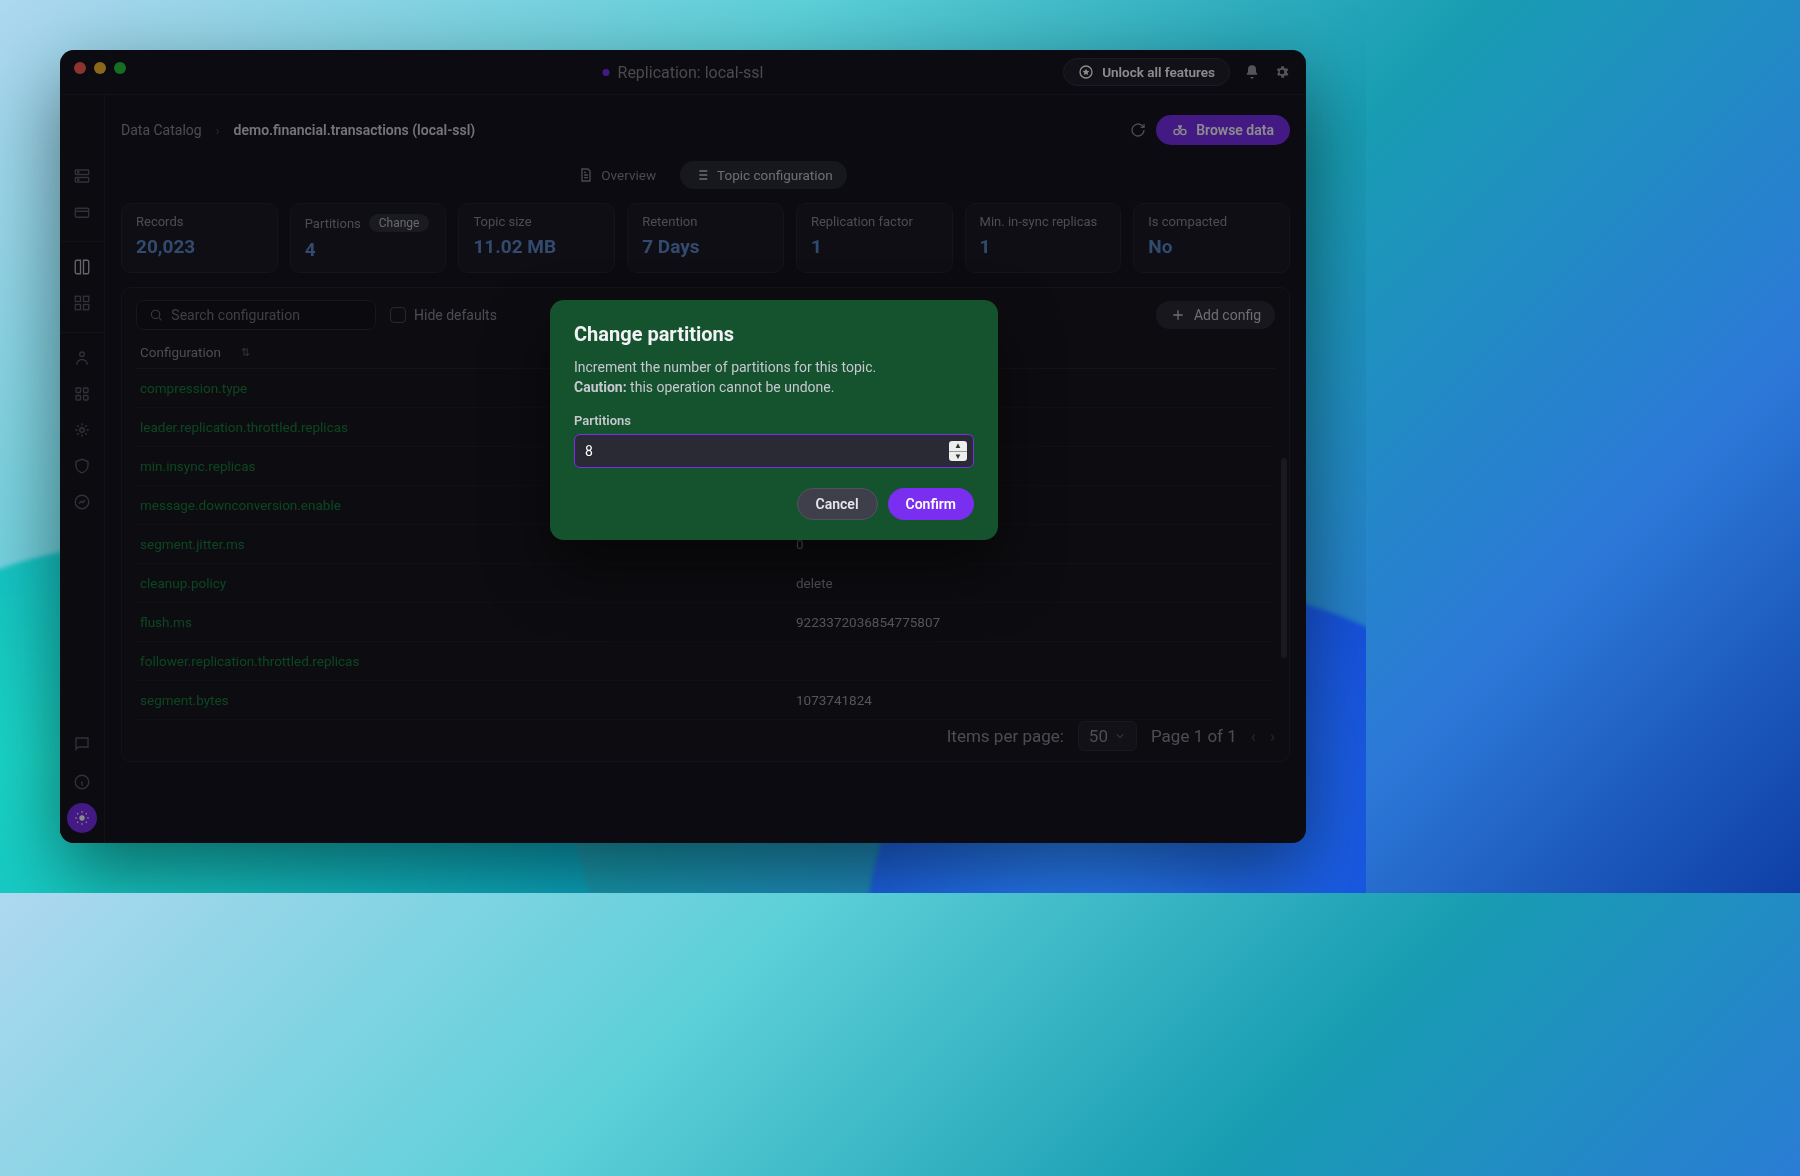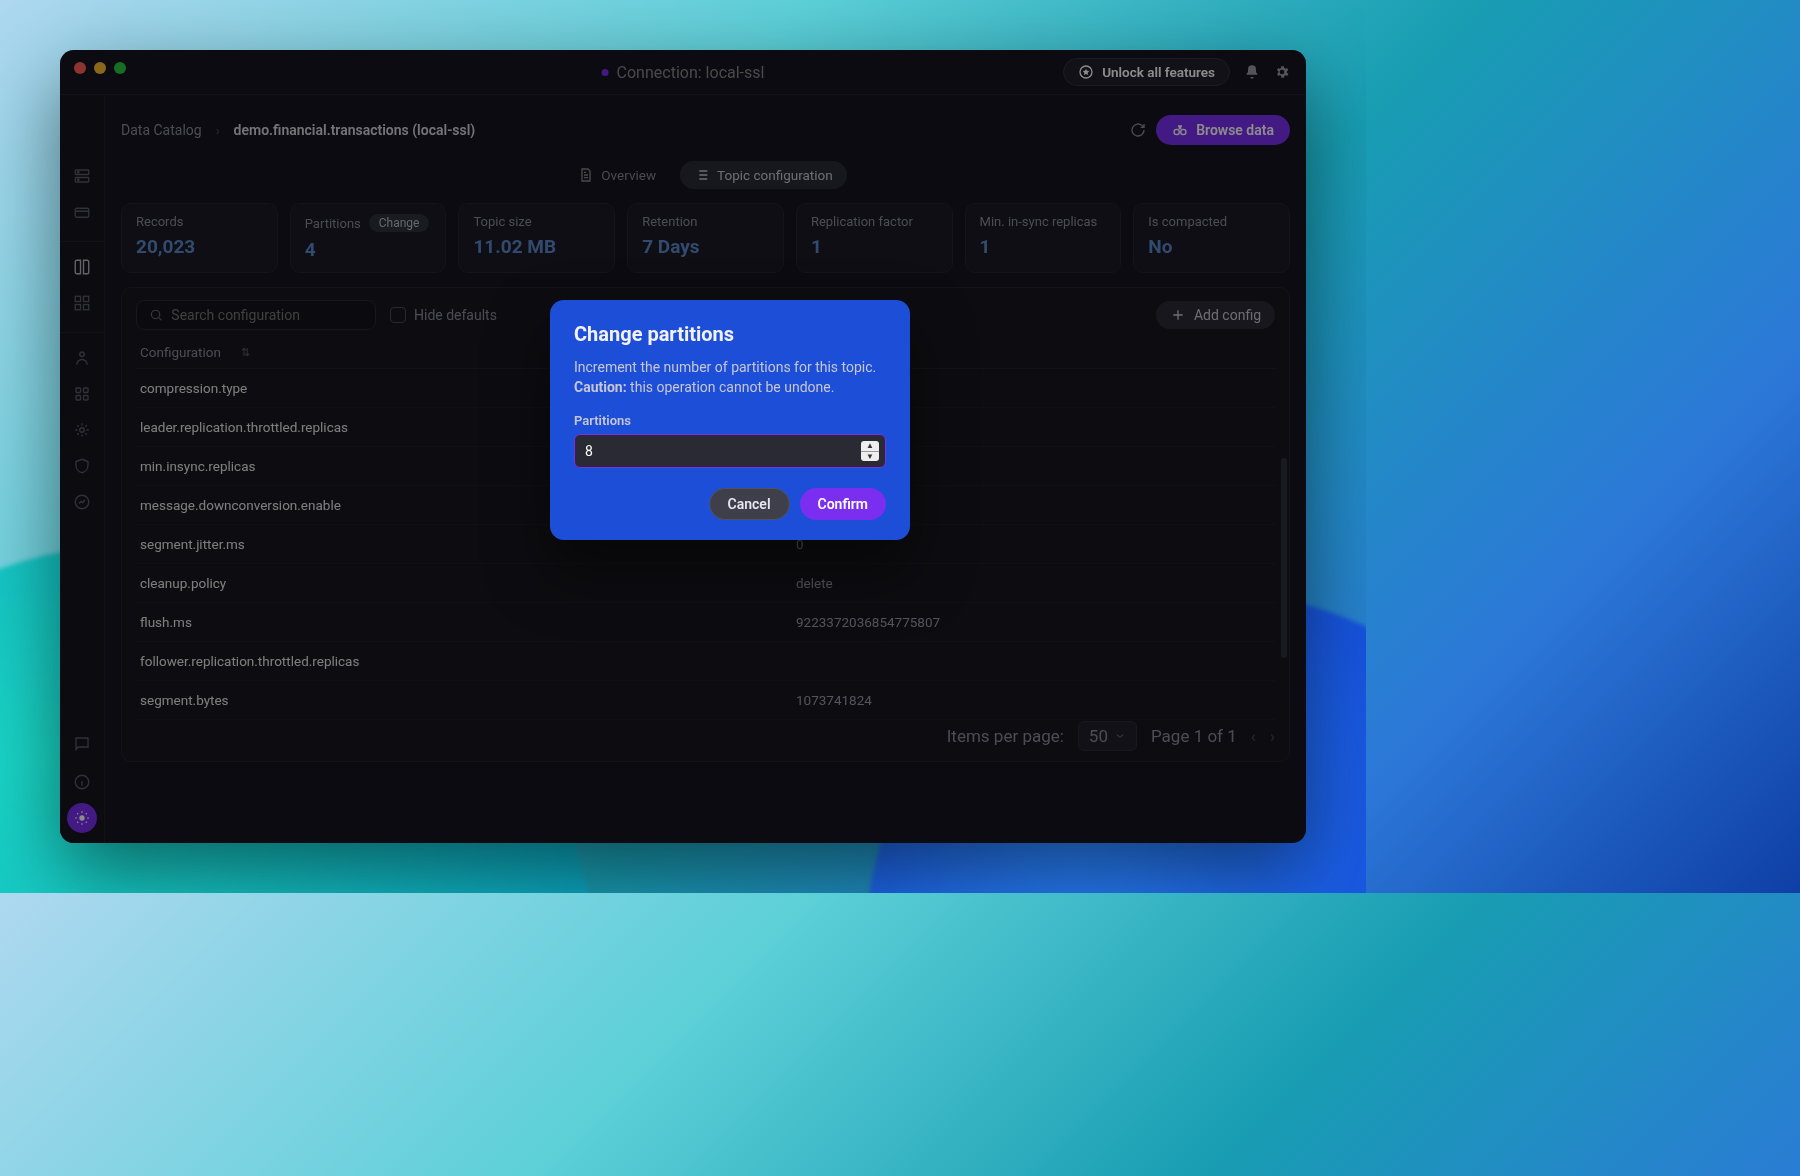--- a/index.html
+++ b/index.html
@@ -81,34 +81,34 @@
   .check { width:16px; height:16px; border:1.5px solid #4a4a56; border-radius:4px; }
   .hide-def { display:flex; align-items:center; gap:8px; color:#8b8b98; font-size:14px;}
   .add-config { margin-left:auto; background:#2a2a36; border-radius:18px; padding:6px 14px; display:flex; align-items:center; gap:8px; color:#c7c7d0; font-size:14px;}
 
   .table-head { display:flex; padding:14px 4px 8px 4px; color:#8b8b98; font-size:13.5px; border-bottom:1px solid #23232d;}
   .col-key { flex:0 0 58%; display:flex; align-items:center; gap:20px;}
   .col-val { flex:1; }
   .sort-ic { font-size:11px; opacity:.6;}
   .rows { }
   .row { display:flex; padding:11px 4px; font-size:13.5px; color:#8b8b98; border-bottom:1px solid #1e1e27;}
-  .row .col-key { color:#e5e5e5;}
+  .row .col-key { color:#15803d;}
   .row .col-val { color:#9999a4;}
 
   .table-footer { position:absolute; left:14px; right:14px; bottom:10px; display:flex; align-items:center; justify-content:flex-end; gap:14px; color:#8b8b98; font-size:17px;}
   .page-size { display:flex; align-items:center; gap:6px; background:#20202a; border:1px solid #2d2d38; border-radius:6px; padding:4px 10px;}
   .pager-btn { color:#4a4a56; }
 
   .scroll-ind { position:absolute; right:2px; top:170px; bottom:50px; width:6px; background:transparent;}
   .scroll-thumb { position:absolute; right:0; top:0; width:6px; height:200px; background:#2f2f3b; border-radius:3px;}
 
   
   .modal {
-    position:absolute; left:490px; top:250px; width:360px; z-index:20;
-    background:#1d4ed8; border-radius:14px; padding:22px 24px 20px 24px; box-shadow:0 30px 60px rgba(0,0,0,.5);
+    position:absolute; left:490px; top:250px; width:448px; z-index:20;
+    background:#14532d; border-radius:14px; padding:22px 24px 20px 24px; box-shadow:0 30px 60px rgba(0,0,0,.5);
     color:#e6e6ee;
   }
   .modal h2 { font-size:20px; font-weight:700; margin-bottom:12px; color:#f2f2f6;}
   .modal p { font-size:14px; line-height:1.4; color:#c7c7d2;}
   .modal .caution { font-weight:700; }
   .field-label { font-size:13px; color:#c7c7d2; margin-top:16px; margin-bottom:6px; font-weight:600;}
   .num-input { width:100%; display:flex; align-items:center; background:#2a2a35; border:1.5px solid #7a2ef0; border-radius:6px; padding:6px 6px 6px 10px;}
   .num-input input { flex:1; background:transparent; border:none; outline:none; color:#fff; font-size:14px; }
   .stepper { width:18px; height:20px; background:#eee; border-radius:3px; display:flex; flex-direction:column; overflow:hidden;}
   .stepper div { flex:1; display:flex; align-items:center; justify-content:center; font-size:8px; color:#333; cursor:pointer;}
@@ -127,21 +127,21 @@
 <div class="window">
   <div class="traffic">
     <span class="r"></span>
     <span class="y"></span>
     <span class="g"></span>
   </div>
 
   <div class="topbar">
     <div class="conn-pill">
       <span class="conn-dot"></span>
-      <span>Connection:</span>
+      <span>Replication:</span>
       <span style="margin-left:-4px;">local-ssl</span>
     </div>
     <div class="topbar-right">
       <div class="unlock-btn">
         <span class="icon">
           <svg viewBox="0 0 24 24" fill="none" stroke="currentColor" stroke-width="2">
               <circle cx="12" cy="12" r="9"></circle>
               <path d="M12 7l1.5 3 3.5.5-2.5 2.5.6 3.5L12 15l-3.1 1.5.6-3.5L7 10.5l3.5-.5z" fill="currentColor" stroke="none"></path>
             </svg>
         </span>

